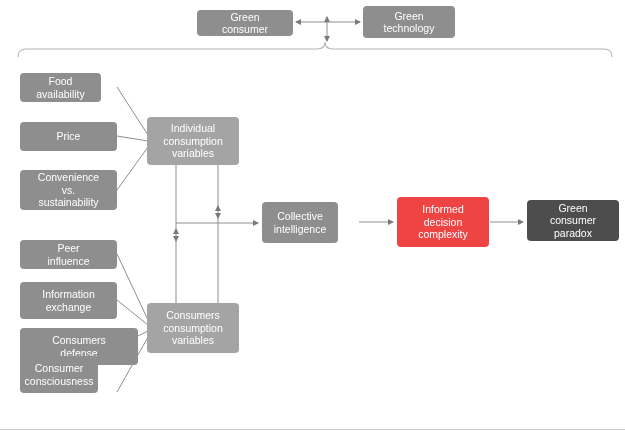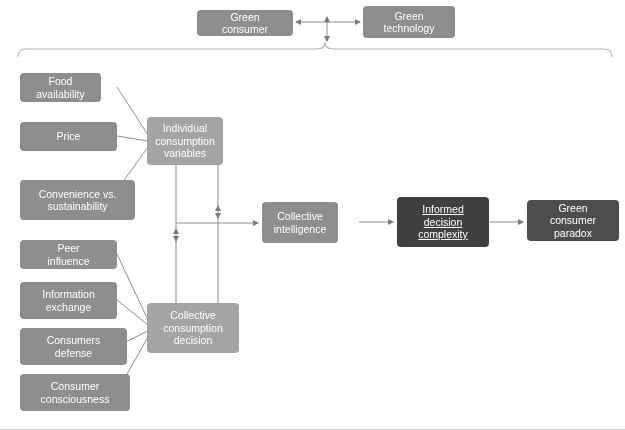--- a/index.html
+++ b/index.html
@@ -22,21 +22,21 @@
     align-items:center;
     justify-content:center;
     text-align:center;
     font-size:10.5px;
     line-height:1.18;
     padding:2px 18px;
     box-sizing:border-box;
   }
   .gray    {background:#8e8e8e;}
   .lightgray{background:#a4a4a4;}
-  .lighter {background:#404040;text-decoration:underline;}
+  .lighter {background:#ef4444;}
   .dark    {background:#4d4d4d;}
   .narrowpad{padding:7px 10px;}
 </style>
 </head>
 <body>
 
 <div class="stage">
 
   <svg class="connectors" width="625" height="430" viewBox="0 0 625 430">
     <defs>
@@ -79,33 +79,33 @@
   </svg>
 
   <div class="box gray" style="left:197px;top:10px;width:96px;height:26px">Green consumer</div>
 
   <div class="box gray narrowpad" style="left:363px;top:6px;width:92px;height:32px">Green technology</div>
 
   <div class="box gray" style="left:20px;top:73px;width:81px;height:29px">Food availability</div>
 
   <div class="box gray" style="left:20px;top:122px;width:97px;height:29px">Price</div>
 
-  <div class="box gray" style="left:20px;top:180px;width:115px;height:40px">Convenience vs. sustainability</div>
+  <div class="box gray" style="left:20px;top:170px;width:97px;height:40px">Convenience vs. sustainability</div>
 
-  <div class="box lightgray" style="left:147px;top:117px;width:76px;height:48px">Individual consumption variables</div>
+  <div class="box lightgray" style="left:147px;top:117px;width:92px;height:48px">Individual consumption variables</div>
 
   <div class="box gray" style="left:20px;top:282px;width:97px;height:37px">Information exchange</div>
 
   <div class="box gray" style="left:20px;top:240px;width:97px;height:29px">Peer influence</div>
 
-  <div class="box gray" style="left:20px;top:328px;width:107px;height:37px">Consumers defense</div>
+  <div class="box gray" style="left:20px;top:328px;width:118px;height:37px">Consumers defense</div>
 
-  <div class="box gray" style="left:20px;top:374px;width:110px;height:37px">Consumer consciousness</div>
+  <div class="box gray" style="left:20px;top:356px;width:78px;height:37px">Consumer consciousness</div>
 
-  <div class="box lightgray" style="left:147px;top:303px;width:92px;height:50px">Collective consumption decision</div>
+  <div class="box lightgray" style="left:147px;top:303px;width:92px;height:50px">Consumers consumption variables</div>
 
   <div class="box gray" style="left:262px;top:202px;width:76px;height:41px">Collective intelligence</div>
 
   <div class="box lighter" style="left:397px;top:197px;width:92px;height:50px">Informed decision complexity</div>
 
   <div class="box dark" style="left:527px;top:200px;width:92px;height:41px">Green consumer paradox</div>
 
 </div>
 
 </body></html>

